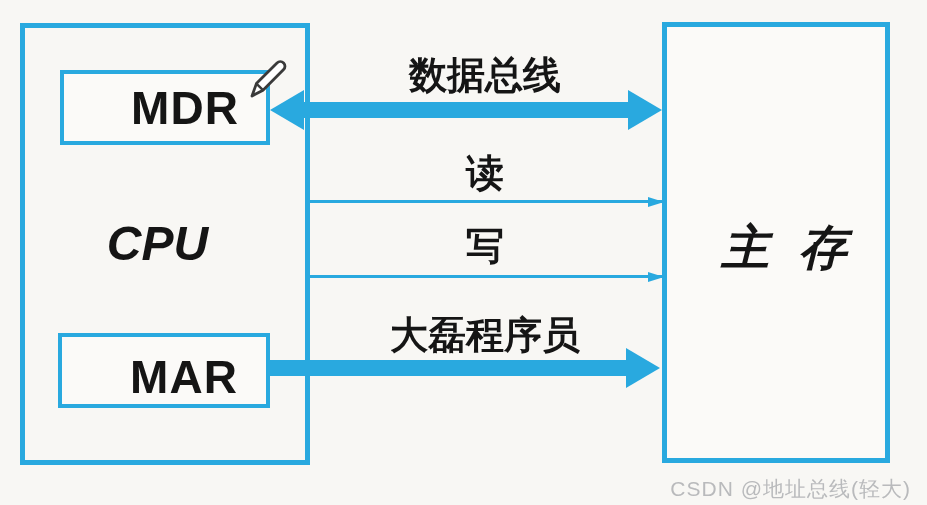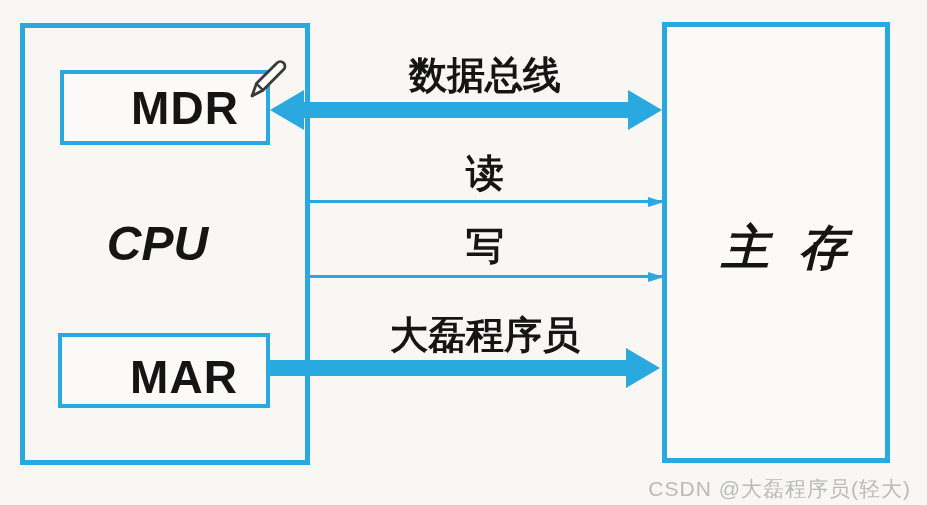--- a/index.html
+++ b/index.html
@@ -152,15 +152,15 @@
   <div class="thick-arrow address-bus-arrow">
     <div class="body"></div>
     <div class="head-right"></div>
   </div>
 
   <svg class="pencil" viewBox="0 0 24 24">
     <path d="M4 21l2.2-6.2L16.5 4.5a2.3 2.3 0 0 1 3.3 3.3L9.5 18.1 4 21z" fill="#ffffff" stroke="#3a3a3a" stroke-width="1.4" stroke-linejoin="round"></path>
     <path d="M6.2 14.8l3.3 3.3" stroke="#3a3a3a" stroke-width="1.2" fill="none"></path>
   </svg>
 
-  <div class="watermark">CSDN @大磊程序员(轻大)</div>
+  <div class="watermark">CSDN @地址总线(轻大)</div>
 
 </div>
 
 </body></html>

